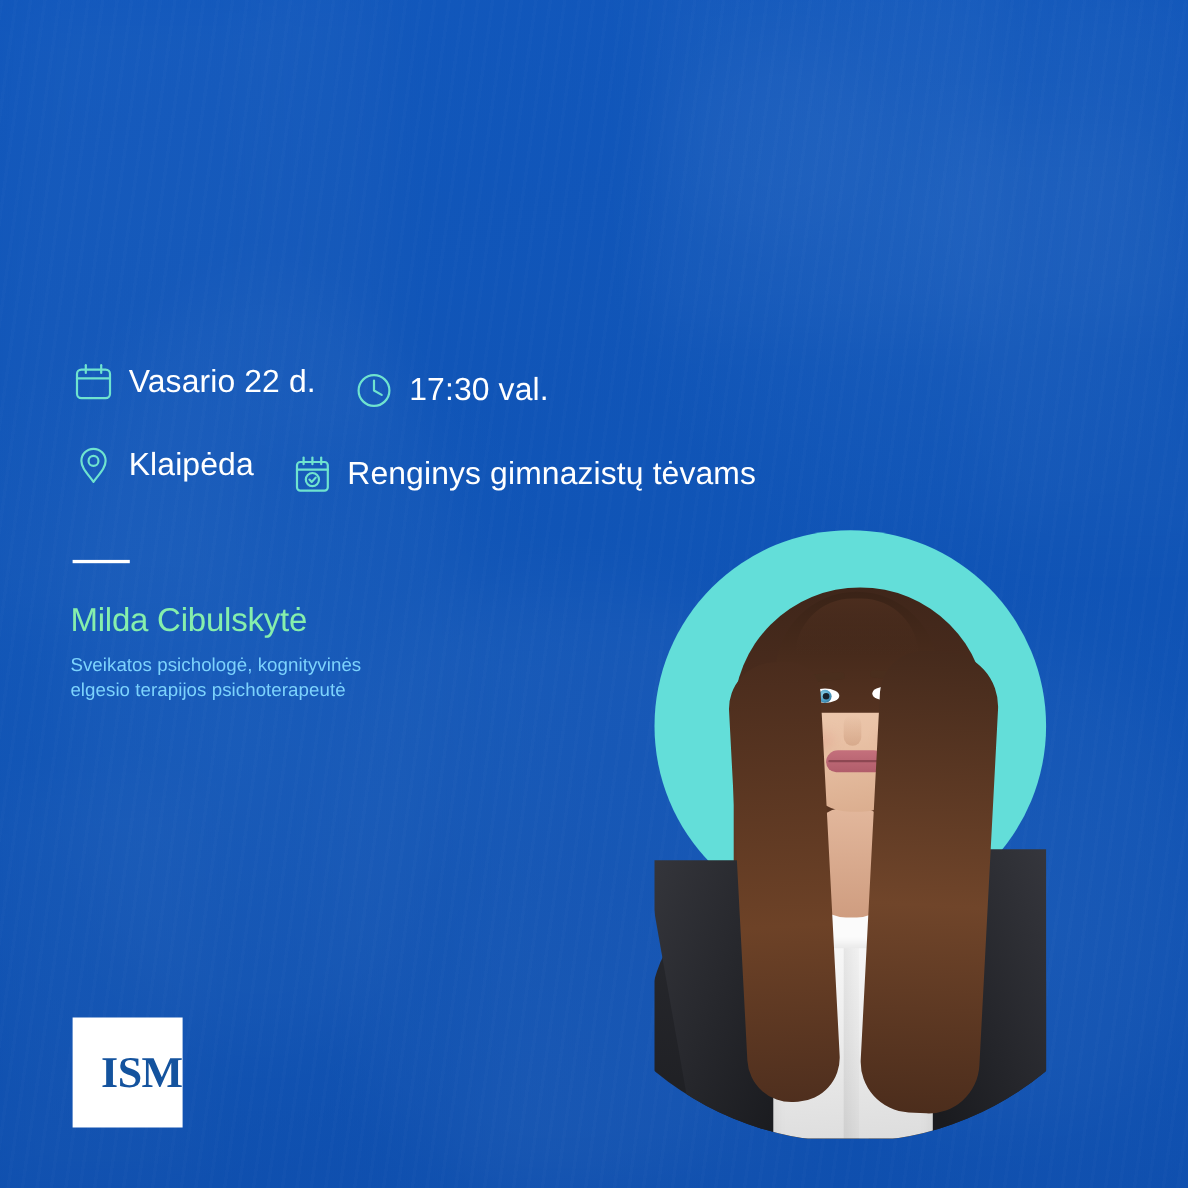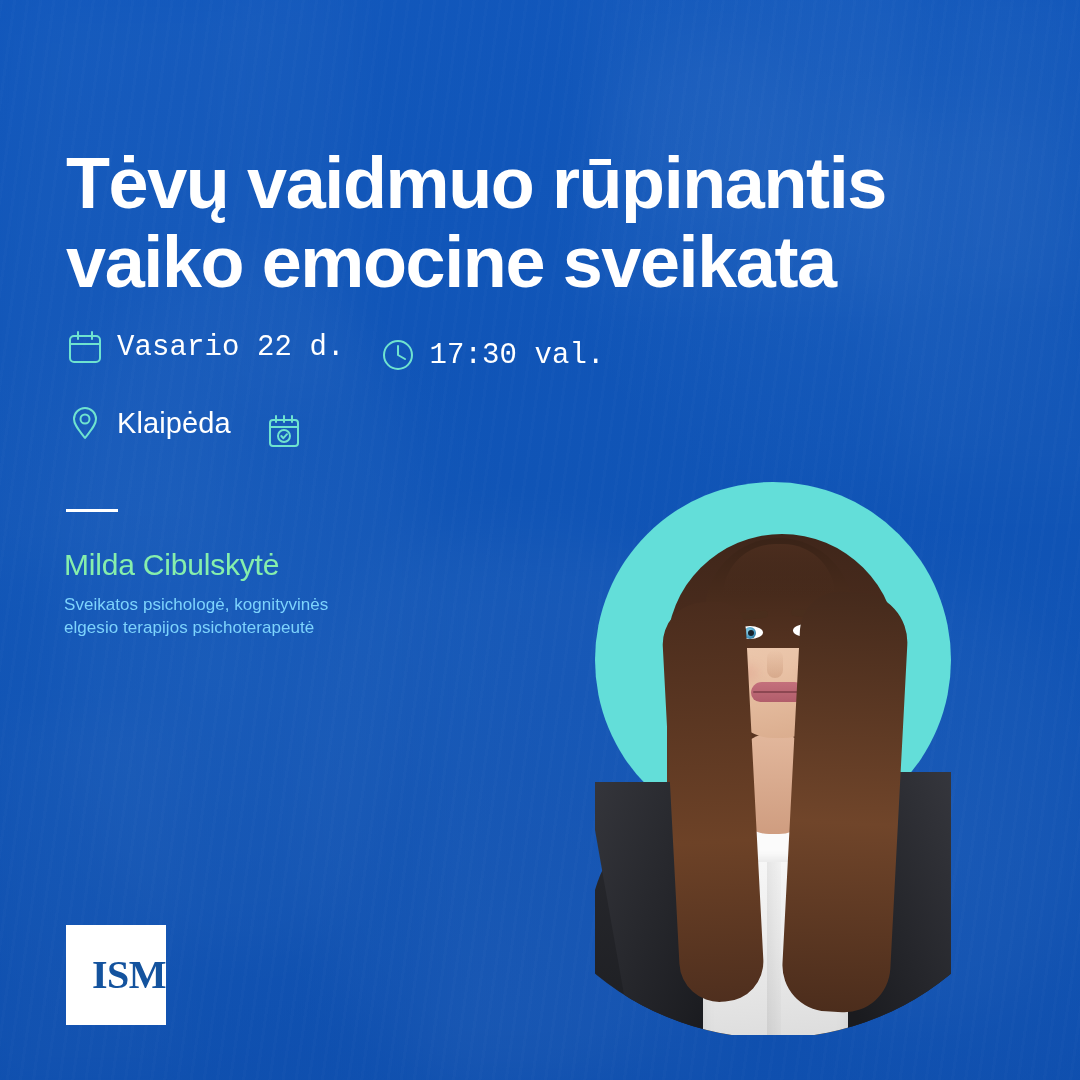--- a/index.html
+++ b/index.html
@@ -205,21 +205,21 @@
   }
   .title .line { display: block; white-space: nowrap; }
 
   .meta-row {
     position: absolute;
     left: 66px;
     display: flex;
     align-items: center;
     color: #ffffff;
   }
-  .meta-row.r1 { top: 320px; font-family: Liberation Mono, monospace; }
+  .meta-row.r1 { top: 320px; }
   .meta-row.r2 { top: 396px; }
 
   .meta-item { display: flex; align-items: center; }
   .meta-item + .meta-item { margin-left: 34px; margin-top: 16px; }
   .meta-icon { width: 38px; height: 38px; display: block; flex: 0 0 38px; }
   .meta-text {
     font-size: 29px;
     font-weight: 400;
     letter-spacing: 0.1px;
     margin-left: 13px;
@@ -330,24 +330,20 @@
         </div>
       <div class="nose"></div>
       <div class="lips"></div>
       <div class="lip-line"></div>
       <div class="earring"></div>
       <div class="hair-strand-l"></div>
       <div class="hair-strand-r"></div>
     </div>
   </div>
 
-  <h1 class="title">
-    <span class="line">Tėvų vaidmuo rūpinantis</span>
-    <span class="line">vaiko emocine sveikata</span>
-  </h1>
 
   <div class="meta-row r1">
     <div class="meta-item">
       <span class="meta-icon">
         <svg viewBox="0 0 38 38" width="38" height="38" fill="none" stroke="#6fe3cf" stroke-width="2" stroke-linecap="round" stroke-linejoin="round">
           <rect x="4" y="8" width="30" height="26" rx="4"></rect>
           <line x1="4" y1="16" x2="34" y2="16"></line>
           <line x1="12" y1="4" x2="12" y2="11"></line>
           <line x1="26" y1="4" x2="26" y2="11"></line>
         </svg>
@@ -380,20 +376,21 @@
         <svg viewBox="0 0 38 38" width="38" height="38" fill="none" stroke="#6fe3cf" stroke-width="2" stroke-linecap="round" stroke-linejoin="round">
           <rect x="5" y="8" width="28" height="26" rx="3"></rect>
           <line x1="5" y1="15" x2="33" y2="15"></line>
           <line x1="11" y1="4" x2="11" y2="10"></line>
           <line x1="19" y1="4" x2="19" y2="10"></line>
           <line x1="27" y1="4" x2="27" y2="10"></line>
           <circle cx="19" cy="24" r="6"></circle>
           <polyline points="16.3,24 18.4,26.2 22,22.2"></polyline>
         </svg>
       </span>
+      <span class="meta-text">Renginys gimnazistų tėvams</span>
     </div>
   </div>
 
   <div class="divider"></div>
 
   <div class="speaker-name">Milda Cibulskytė</div>
   <div class="speaker-role">
     <span>Sveikatos psichologė, kognityvinės</span>
     <span>elgesio terapijos psichoterapeutė</span>
   </div>

